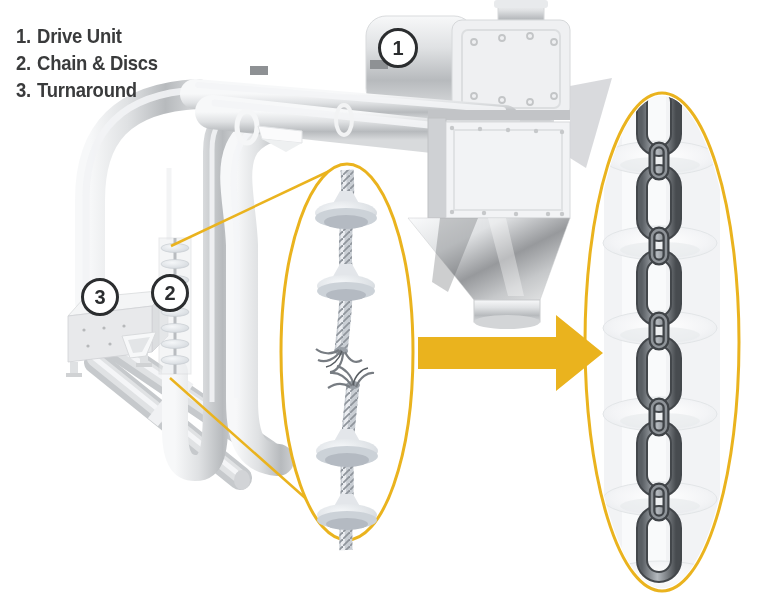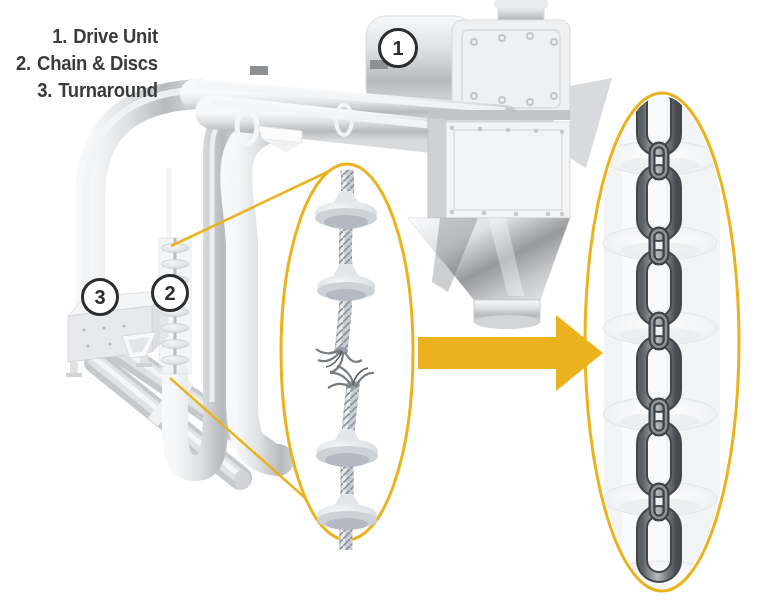--- a/index.html
+++ b/index.html
@@ -1,17 +1,17 @@
 <!DOCTYPE html>
 <html><head>
 <meta charset="utf-8">
 <style>
   html,body{margin:0;padding:0;background:#ffffff;}
   #stage{position:relative;width:768px;height:605px;background:#ffffff;overflow:hidden;
-         font-family:"Liberation Sans",sans-serif;text-align:right;}
+         font-family:"Liberation Sans",sans-serif;}
   #art{position:absolute;left:0;top:0;z-index:1;}
   .legend{position:absolute;left:16px;top:22px;z-index:3;color:#3a3b3c;
           transform:scaleX(.88);transform-origin:0 0;}
   .legend-row{font-size:21px;font-weight:700;line-height:27px;letter-spacing:-.3px;white-space:nowrap;}
   .legend-row .num{margin-right:7px;}
   .marker{position:absolute;z-index:3;width:38px;height:38px;border-radius:50%;background:#fff;
           border:3px solid #2b2d2f;box-sizing:border-box;display:flex;align-items:center;justify-content:center;
           font-size:20px;font-weight:700;color:#2b2d2f;}
   #marker-1{left:378px;top:28px;width:40px;height:40px;}
   #marker-2{left:151px;top:274px;}

